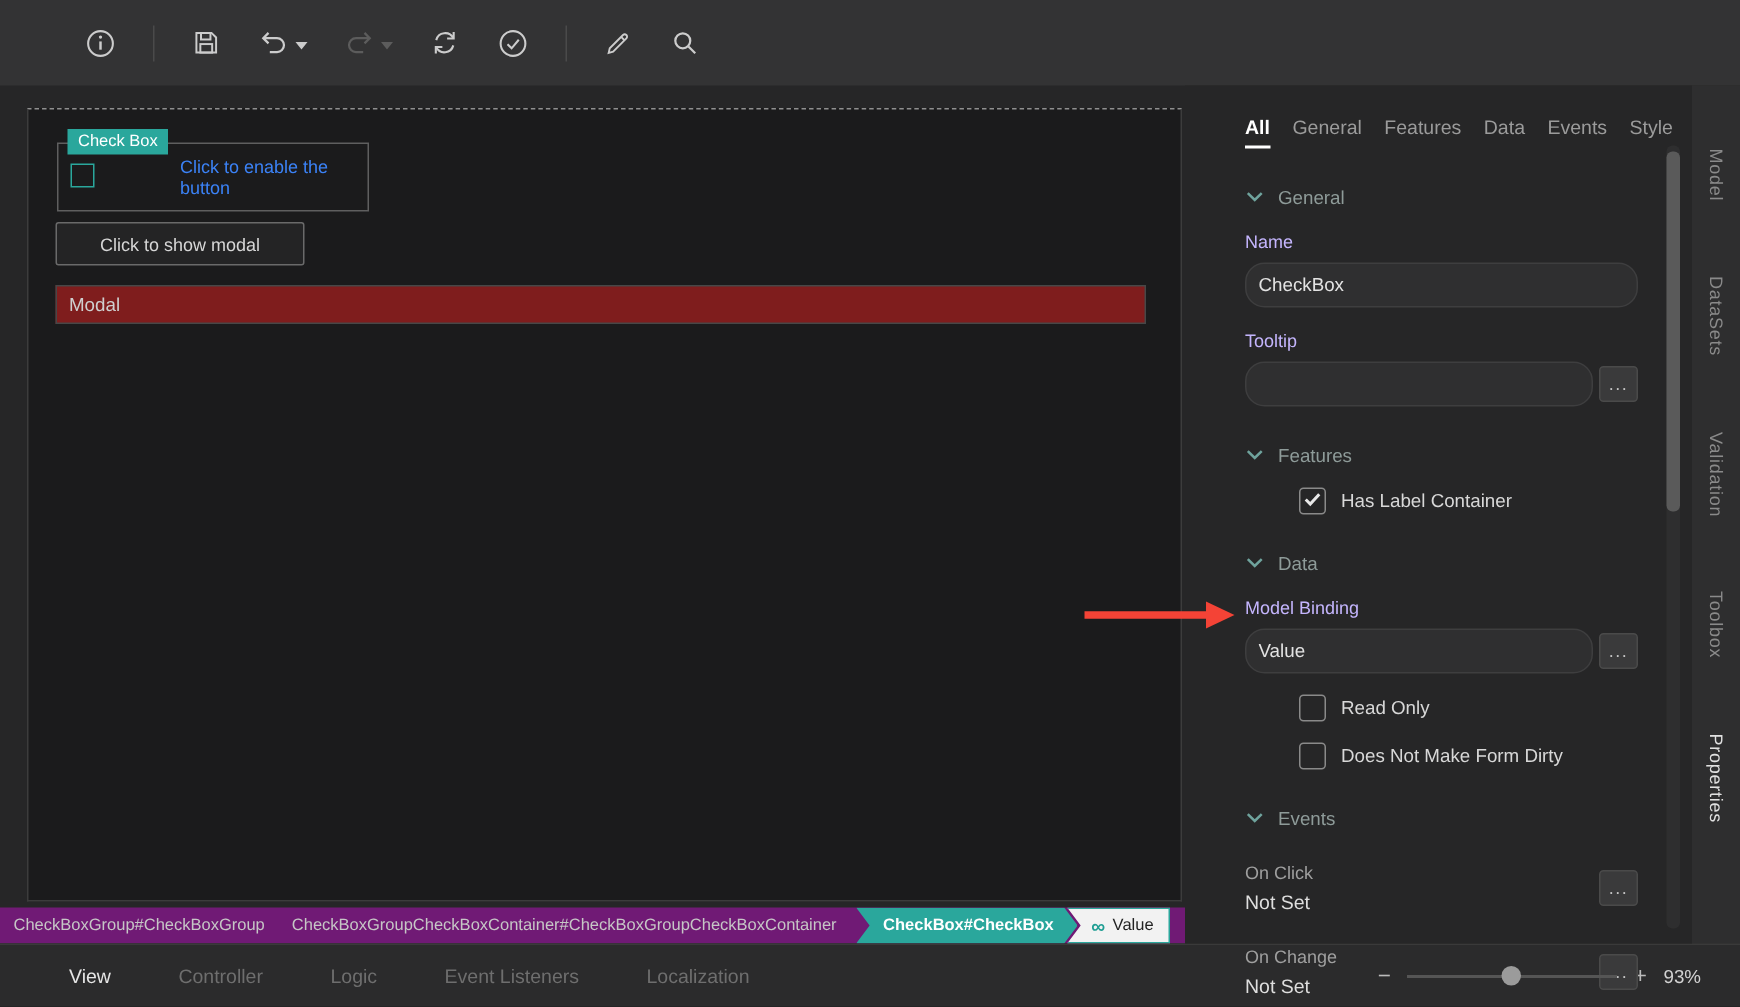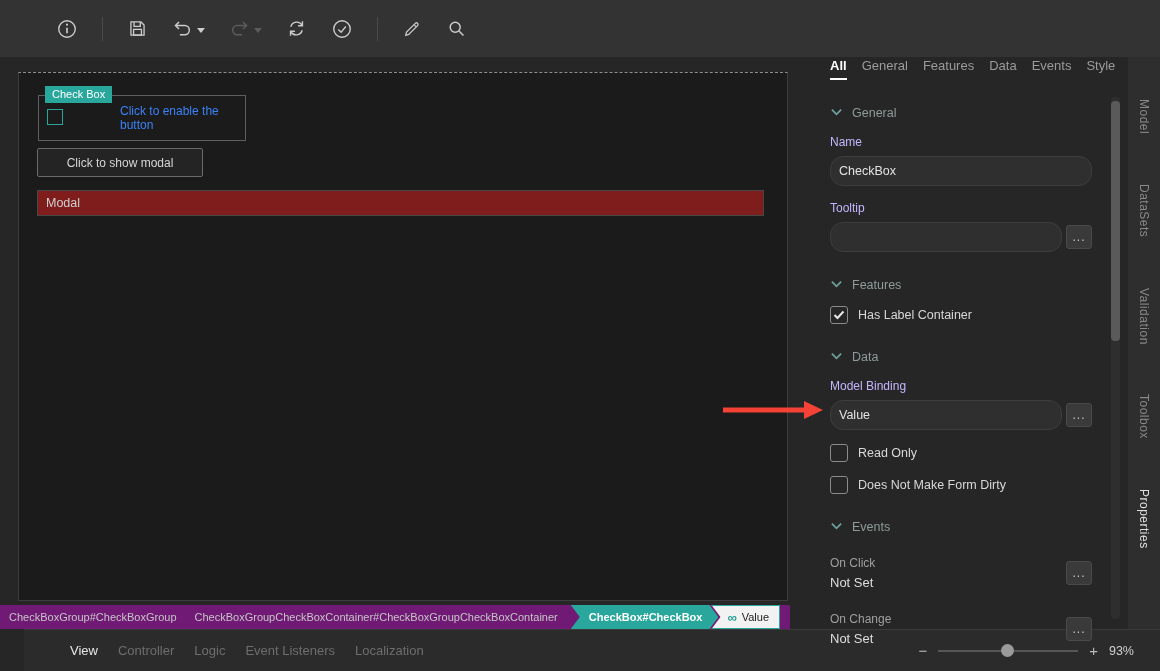--- a/index.html
+++ b/index.html
@@ -44,35 +44,35 @@
   .crumb-active { background:#2aa79c; color:#fff; font-weight:bold; padding:0 16px 0 18px; margin-left:4px;
                   clip-path:polygon(0 0, calc(100% - 9px) 0, 100% 50%, calc(100% - 9px) 100%, 0 100%, 9px 50%);
                   display:flex; align-items:center; cursor:pointer; }
   .crumb-chip { background:#f2f2f2; color:#222; border:1px solid #2aa79c; margin-left:-7px; padding:0 10px 0 15px;
                 clip-path:polygon(0 0, 100% 0, 100% 100%, 0 100%, 9px 50%);
                 display:flex; align-items:center; gap:5px; cursor:pointer; }
   .crumb-chip .inf { color:#1f9e93; font-weight:bold; font-size:13px; }
 
   
   .props { flex:1; position:relative; background:#262627; padding:0 36px 0 40px; min-width:0; }
-  .prop-tabs { margin-top:1px; display:flex; gap:15px; font-size:13px; color:#9b9b9b; }
+  .prop-tabs { margin-top:20px; display:flex; gap:15px; font-size:13px; color:#9b9b9b; }
   .prop-tab { padding-bottom:5px; cursor:pointer; }
   .prop-tab.active { color:#fff; font-weight:bold; border-bottom:2px solid #fff; }
 
   .section-header { display:flex; align-items:center; gap:9px; color:#8e9b99; font-size:12.5px;
                     margin-top:26px; cursor:pointer; }
   .field-label { color:#c4b5fd; font-size:12px; margin:15px 0 7px; }
   .row { display:flex; align-items:center; gap:4px; }
   .ip { flex:1; background:#2f2f30; border:1px solid #3e3e3f; border-radius:13px; height:30px;
         color:#e3e3e3; font-size:12.5px; padding:0 8px; outline:none; min-width:0; }
   .more-btn { width:26px; height:24px; background:#3a3a3b; border:1px solid #4a4a4a; border-radius:3px;
               color:#c5c5c5; font-size:12px; display:flex; align-items:center; justify-content:center;
               letter-spacing:1px; cursor:pointer; flex-shrink:0; }
 
-  .cb-row { display:flex; align-items:center; gap:10px; margin-top:14px; }
+  .cb-row { display:flex; align-items:center; gap:10px; margin-top:14px;margin-left:36px; }
   .pcb { width:18px; height:18px; border:1px solid #8a8a8a; border-radius:3px; background:transparent;
          display:flex; align-items:center; justify-content:center; cursor:pointer; flex-shrink:0; }
   .pcb .check-icon { display:none; }
   .pcb.checked .check-icon { display:block; }
   .cb-row .cb-label { font-size:12.5px; color:#d8d8d8; }
 
   .event-row { display:flex; justify-content:space-between; align-items:center; margin-top:22px; }
   .event-label { color:#9f9f9f; font-size:12px; }
   .event-value { color:#dedede; font-size:13px; margin-top:5px; }
 
@@ -82,21 +82,21 @@
                   border-radius:4px; cursor:pointer; }
 
   
   .side-strip { width:32px; background:#2e2e2f; display:flex; flex-direction:column; align-items:center;
                 padding-top:42px; gap:50px; flex-shrink:0; }
   .vtab { writing-mode:vertical-rl; font-size:12px; color:#8a8a8a; letter-spacing:.5px; cursor:pointer; }
   .vtab.active { color:#e0e0e0; }
 
   
   .bottom-bar { height:42px; background:#2b2b2c; border-top:1px solid #3a3a3a; display:flex;
-                align-items:center; padding:0 26px 0 46px; gap:20px; font-size:13px; flex-shrink:0;margin-left:24px; }
+                align-items:center; padding:0 26px 0 46px; gap:45px; font-size:13px; flex-shrink:0; }
   .b-tab { color:#6e6e6e; cursor:pointer; }
   .b-tab.active { color:#e6e6e6; }
   .zoom { margin-left:auto; display:flex; align-items:center; gap:11px; }
   .zoom-btn { color:#bbb; font-size:15px; cursor:pointer; }
   .slider { position:relative; width:140px; height:2px; background:#555; cursor:pointer; }
   .slider-thumb { position:absolute; left:45%; top:-6px; width:13px; height:13px; border-radius:50%;
                   background:#9b9b9b; cursor:pointer; }
   .zoom-level { color:#d2d2d2; font-size:12.5px; }
 
   

